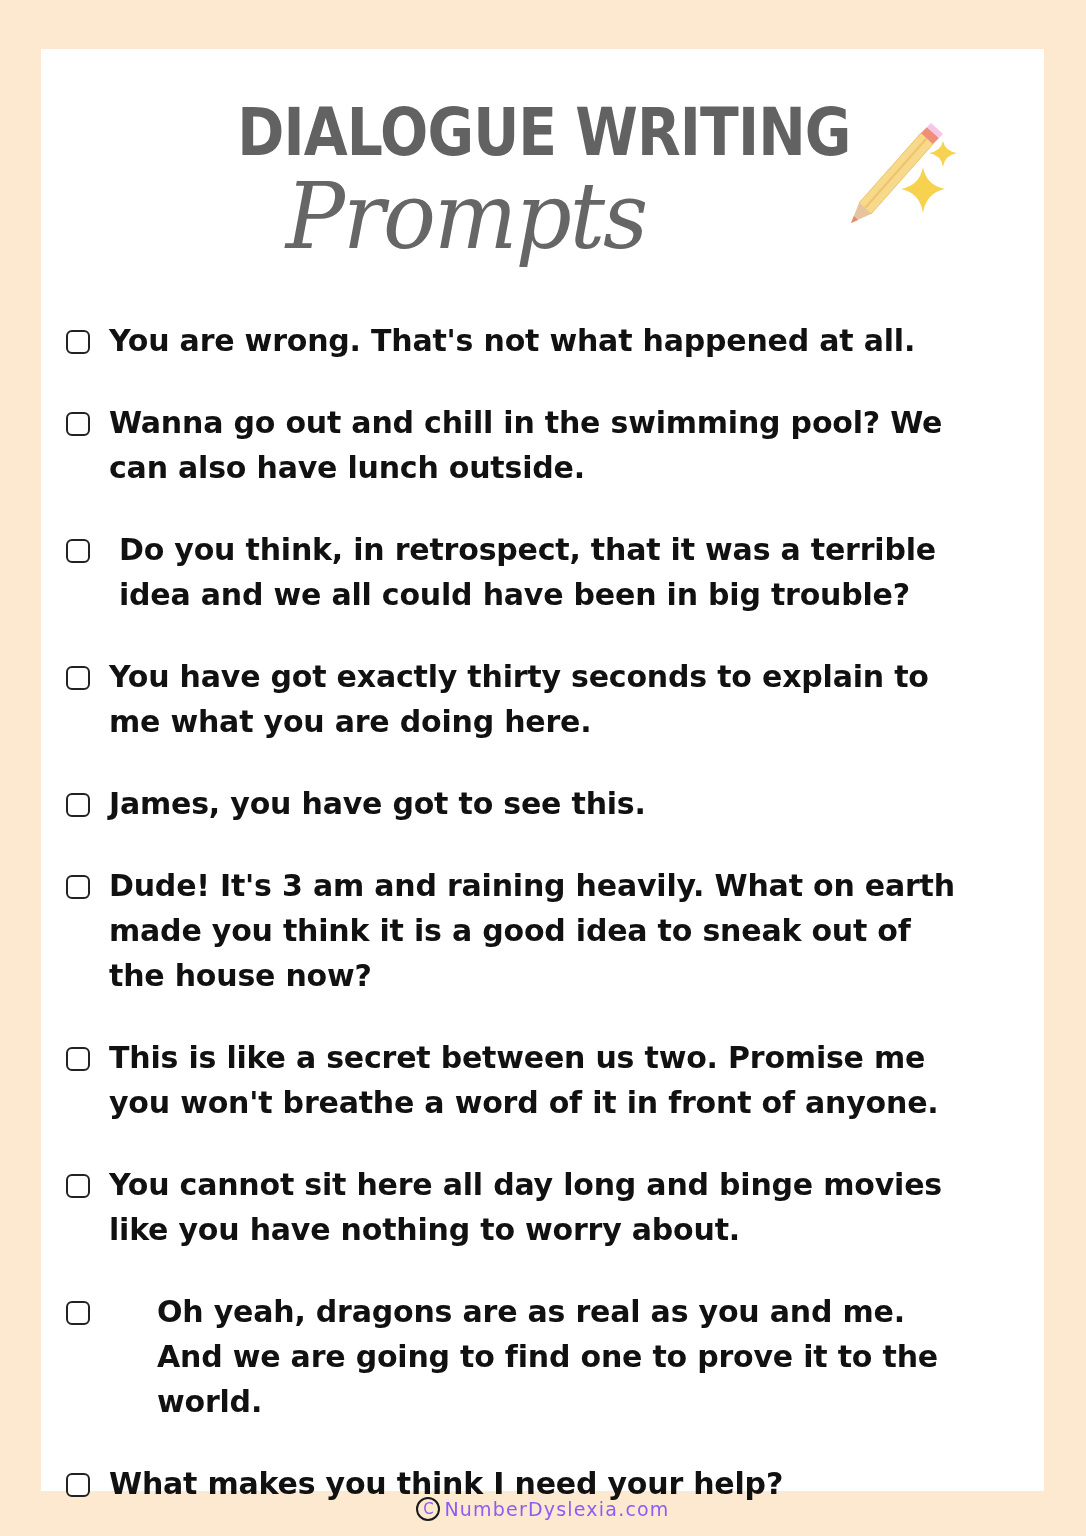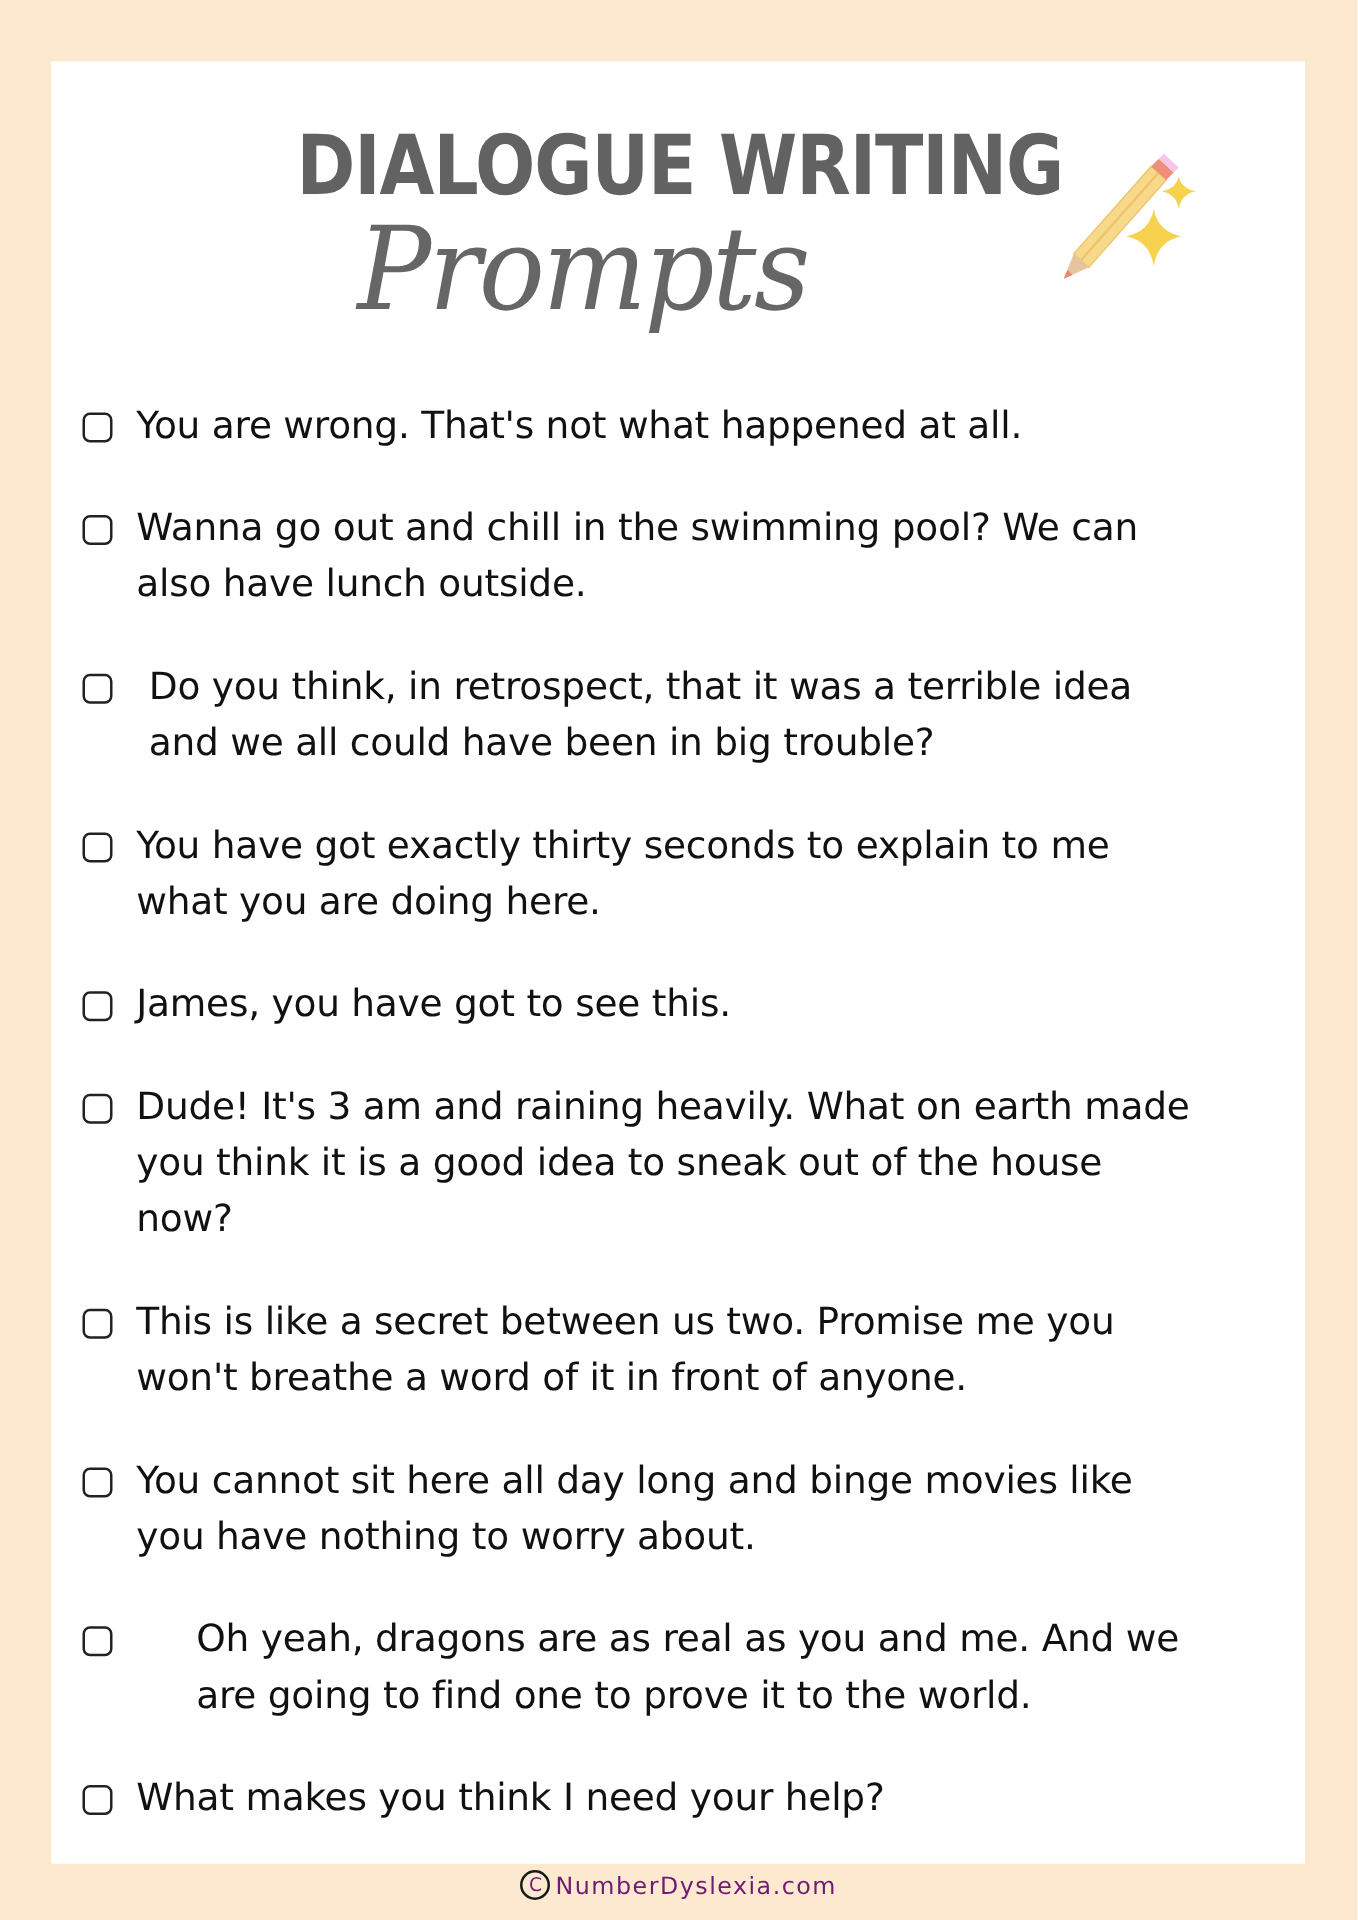--- a/index.html
+++ b/index.html
@@ -65,30 +65,30 @@
     .checkbox {
       flex: 0 0 auto;
       width: 24px; height: 24px;
       border: 2.5px solid #222;
       border-radius: 6px;
       margin-top: 12px;
       margin-right: 19px;
       background: #fff;
       cursor: pointer;
     }
-    .prompt-text { flex: 1 1 auto; font-weight: normal; letter-spacing: -0.2px; }
+    .prompt-text { flex: 1 1 auto; font-weight: bold; letter-spacing: -0.2px; }
     .footer {
       position: absolute;
       left: 0; width: 1086px;
       top: 1498px;
       text-align: center;
       font-family: "DejaVu Sans", sans-serif;
       font-size: 19px;
       letter-spacing: 1.2px;
-      color: #701a75;
+      color: #8b5cf6;
     }
     .copyright-icon {
       display: inline-block;
       width: 24px; height: 24px;
       border: 2px solid #1a1a1a;
       border-radius: 50%;
       font-size: 15px;
       line-height: 20px;
       text-align: center;
       vertical-align: middle;

